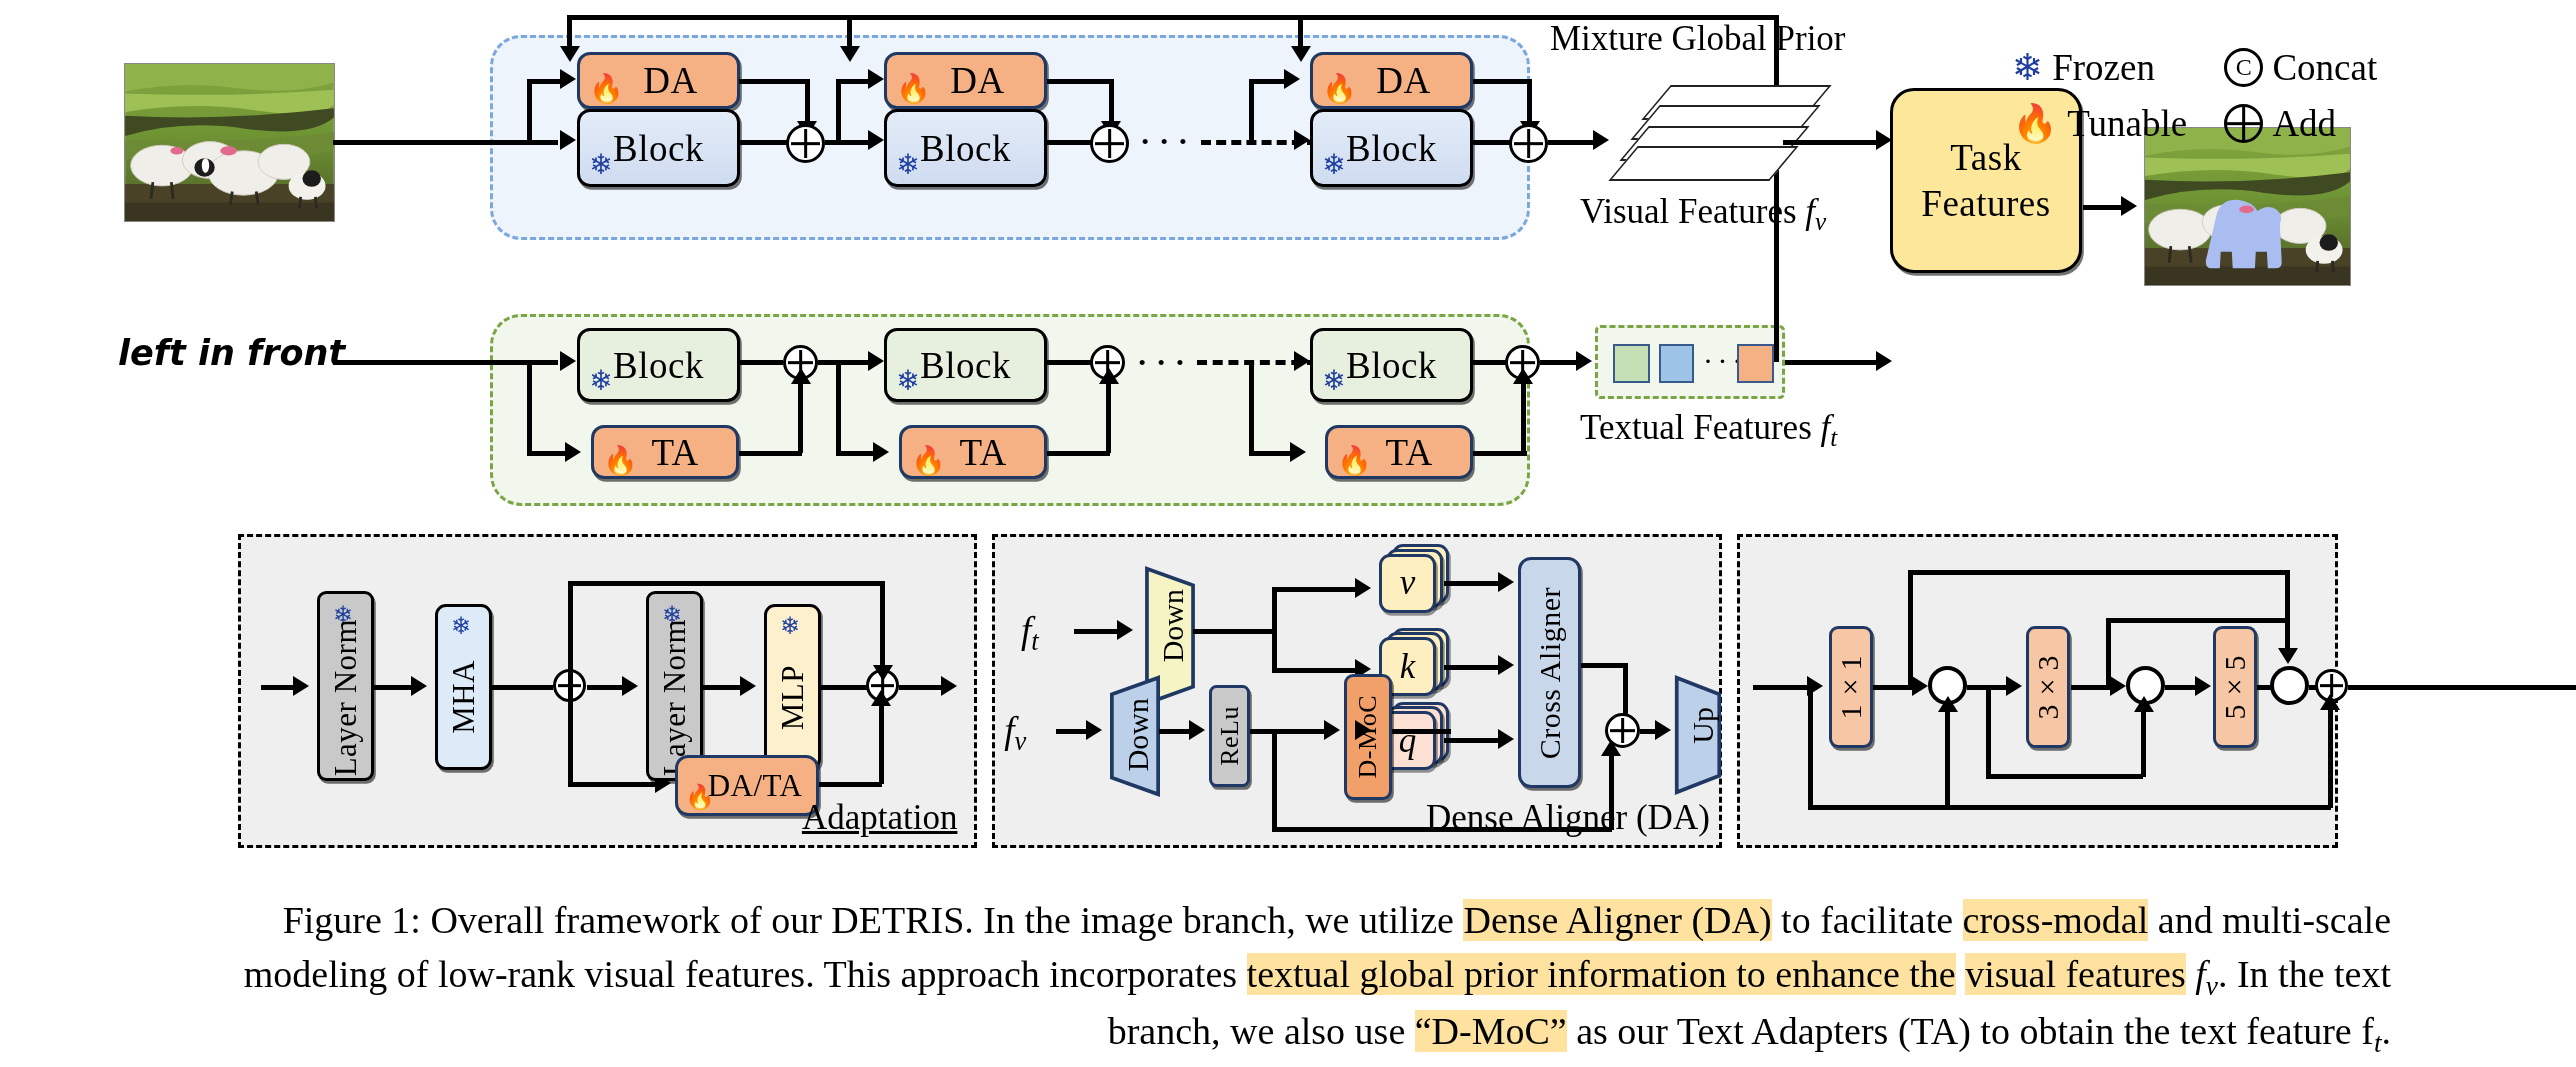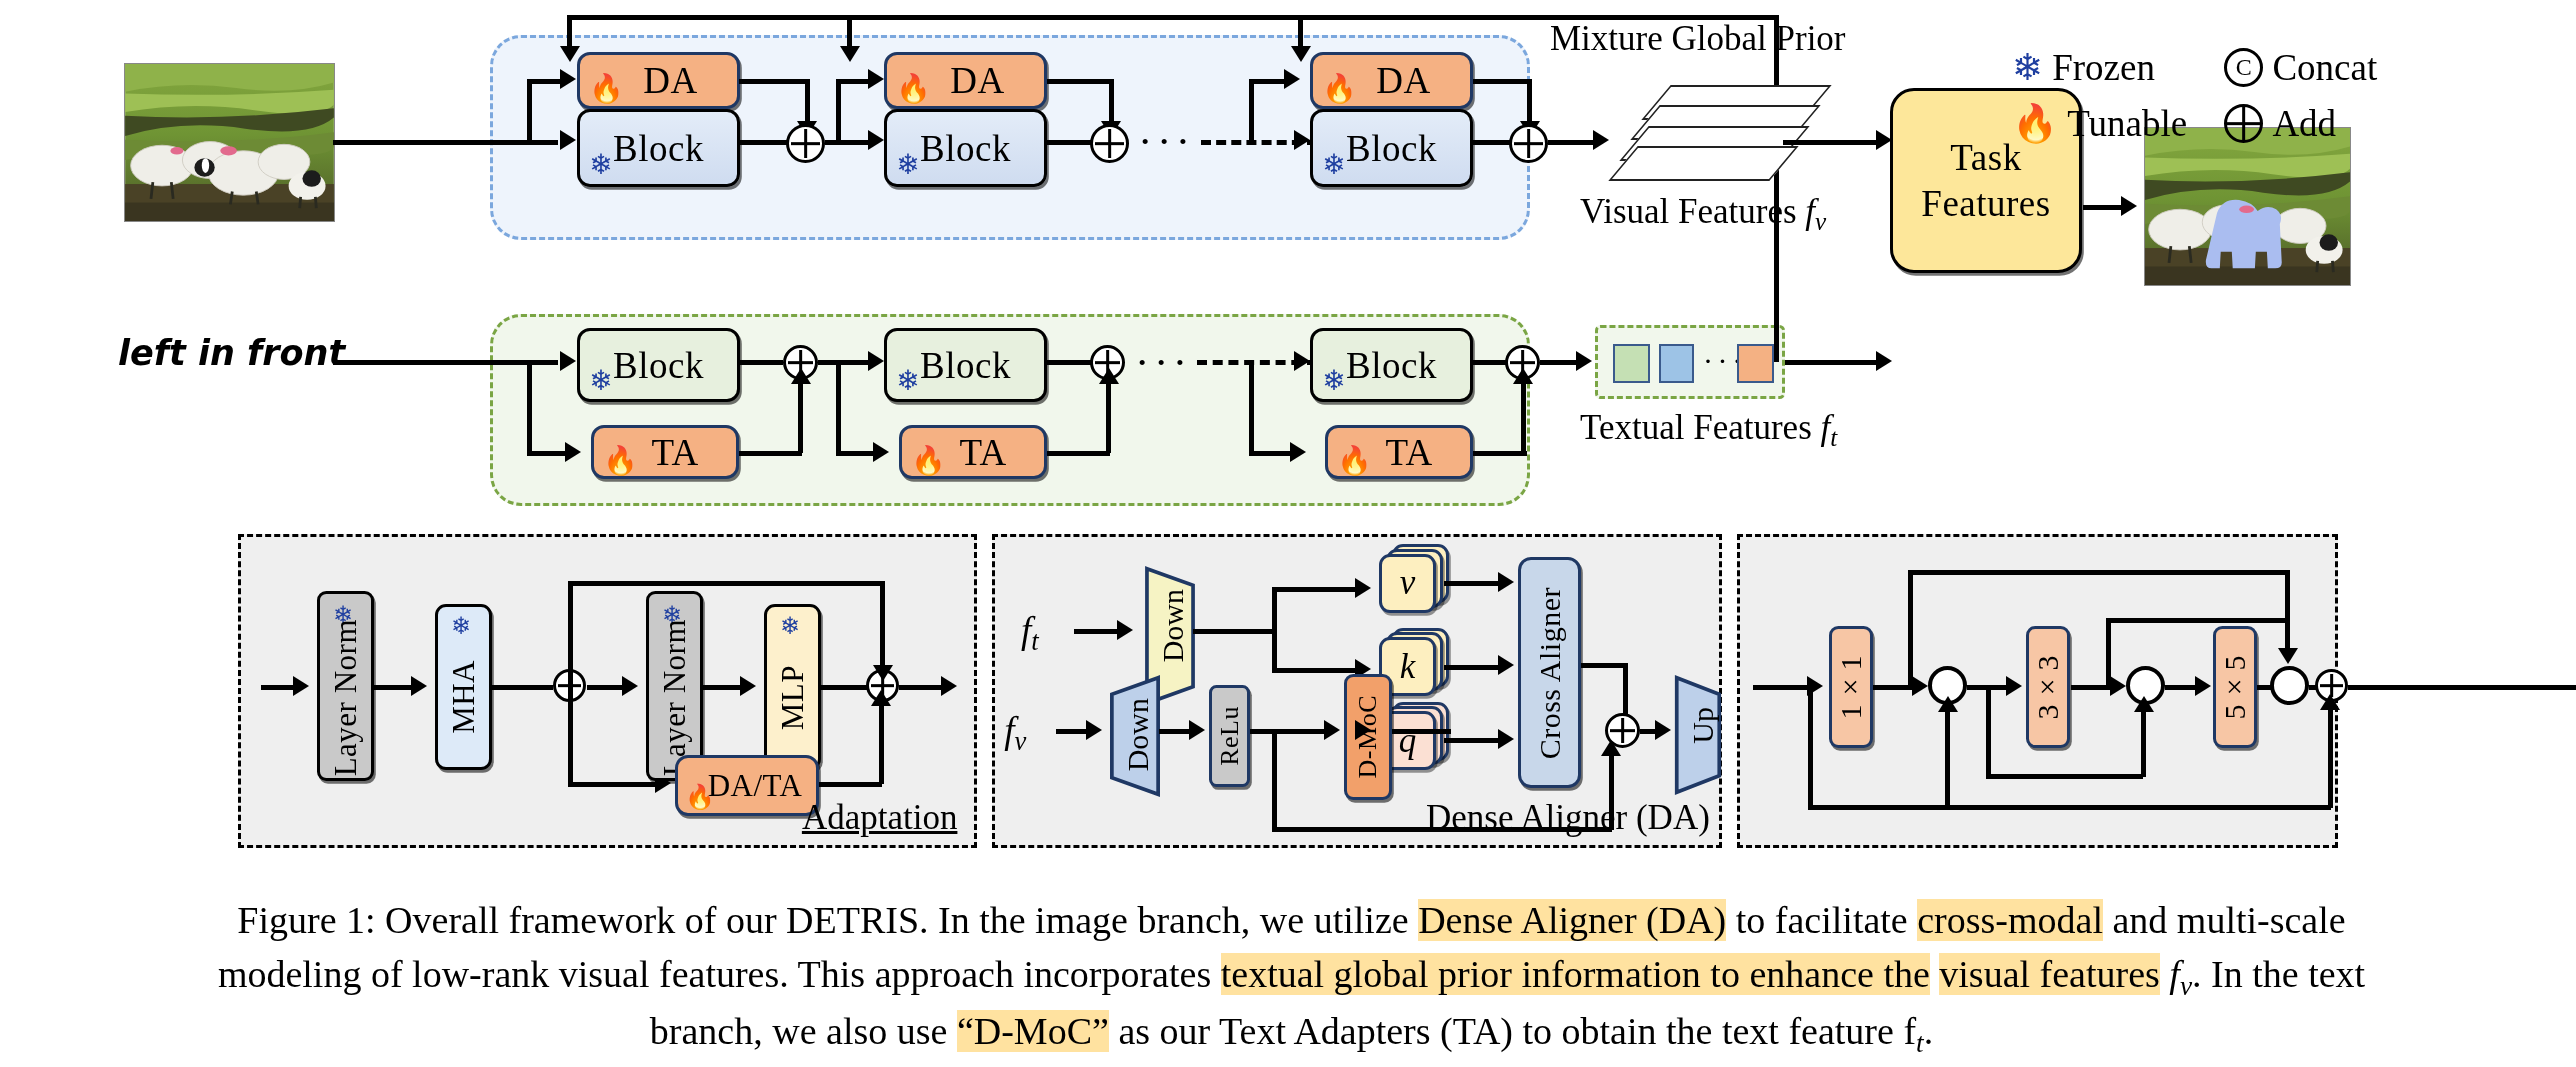--- a/index.html
+++ b/index.html
@@ -76,21 +76,21 @@
   
   .stackwrap{position:absolute;}
   .sheet{position:absolute;width:157px;height:31px;background:#fff;border:2.8px solid #222;
          transform:skewX(-40deg);}
 
   
   .chip{position:absolute;border:2.8px solid #3a5a8c;box-sizing:border-box;}
 
   
   .caption{position:absolute;font-family:"Liberation Serif",serif;font-size:38px;line-height:1.42;
-           text-align:center;}
+           text-align:right;}
   .hl{background:#ffe2a0;}
   .mathi{font-style:italic;font-family:"Liberation Serif",serif;}
   .sub{font-size:.72em;vertical-align:-0.28em;font-style:italic;}
 
   
   .photo{position:absolute;overflow:hidden;border:0.9px solid #888;}
   .photo svg{display:block;}
 
   
   .vert{writing-mode:vertical-rl;transform:rotate(180deg);}

